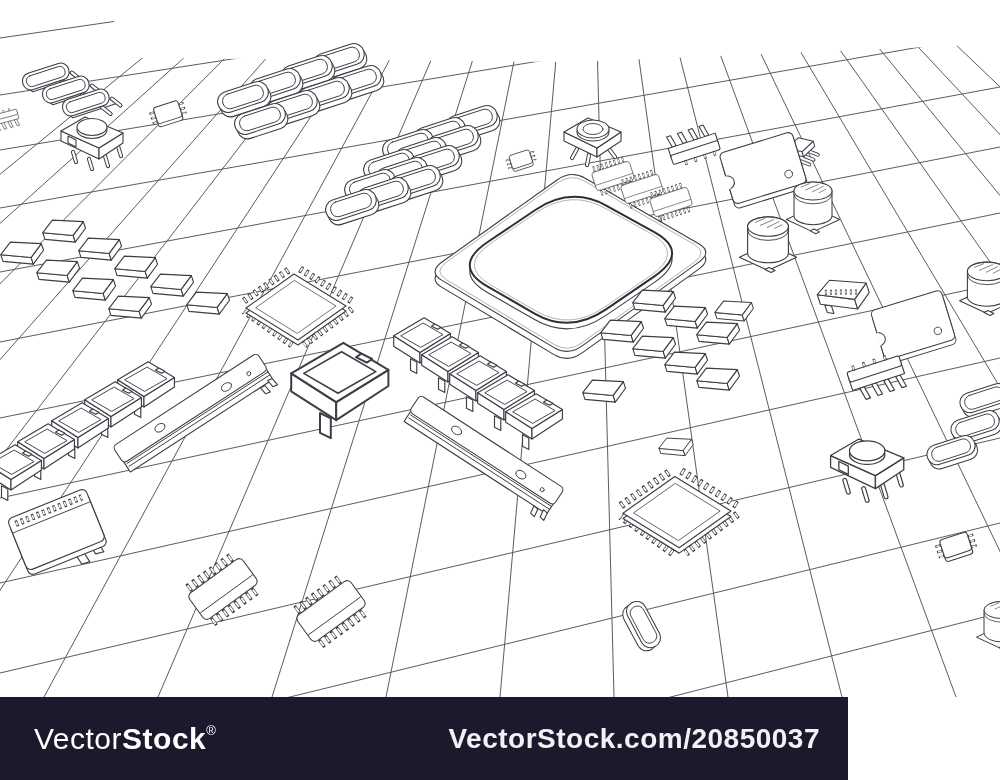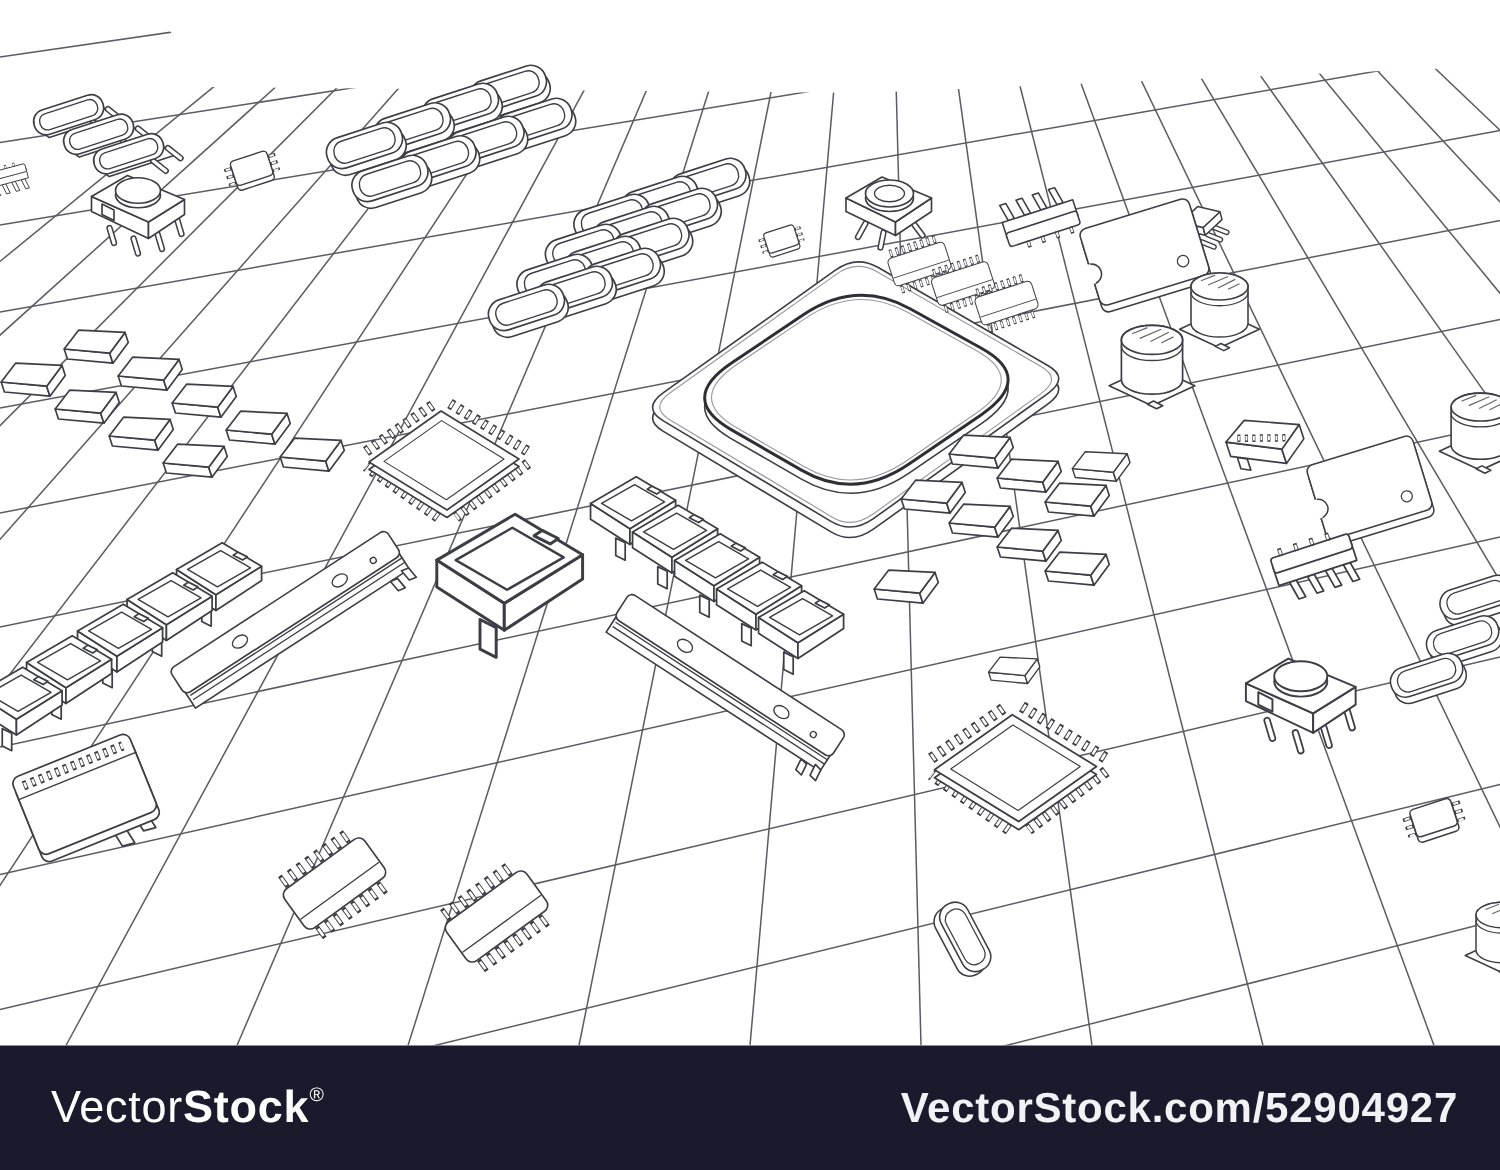--- a/index.html
+++ b/index.html
@@ -14,21 +14,21 @@
   .nf{fill:none;stroke:var(--ink);stroke-width:0.9;stroke-linejoin:round;stroke-linecap:round}
   .faint{fill:none;stroke:#9a9aa2;stroke-width:0.8}
   .gridline{fill:none;stroke:var(--grid);stroke-width:1}
   .lego{fill:none;stroke:var(--ink);stroke-width:4.2;stroke-linecap:round}
   .legi{fill:none;stroke:#fff;stroke-width:2.2;stroke-linecap:round}
   .pind{fill:none;stroke:var(--ink);stroke-linecap:butt}
   .pinw{fill:none;stroke:#fff;stroke-linecap:butt}
   .hatch{fill:none;stroke:var(--ink);stroke-width:0.8;opacity:.8}
   .cpu-top{fill:#fff;stroke:#2e2e36;stroke-width:2;stroke-linejoin:round}
   
-  .watermark-bar{position:absolute;left:0;top:697px;width:1000px;height:83px;background:var(--bar-bg);
+  .watermark-bar{position:absolute;left:0;top:697px;width:848px;height:83px;background:var(--bar-bg);
     display:flex;align-items:center;justify-content:space-between;padding:0 28px 0 34px}
   .brand{color:var(--bar-text);font-size:30px;letter-spacing:.5px;font-weight:400}
   .brand b{font-weight:700}
   .brand sup{font-size:13px;font-weight:400;vertical-align:14px}
   .credit{color:#f2f2f6;font-size:28px;font-weight:700;letter-spacing:.5px}
 </style>
 </head>
 <body>
 
 <div class="stage">
@@ -339,15 +339,15 @@
         <use href="#sym-soic" transform="translate(331 611) rotate(-36) scale(1)"></use>
         <use href="#sym-crystal" transform="translate(641 627) rotate(62) scale(0.95)"></use>
         <use href="#sym-cap" transform="translate(1002 628) rotate(0) scale(0.9)"></use>
       </g>
   </svg>
 
   <div class="watermark-bar">
     <div class="brand">
       <span>Vector</span><b>Stock</b><sup>®</sup>
     </div>
-    <div class="credit">VectorStock.com/52904927</div>
+    <div class="credit">VectorStock.com/20850037</div>
   </div>
 </div>
 
 </body></html>

